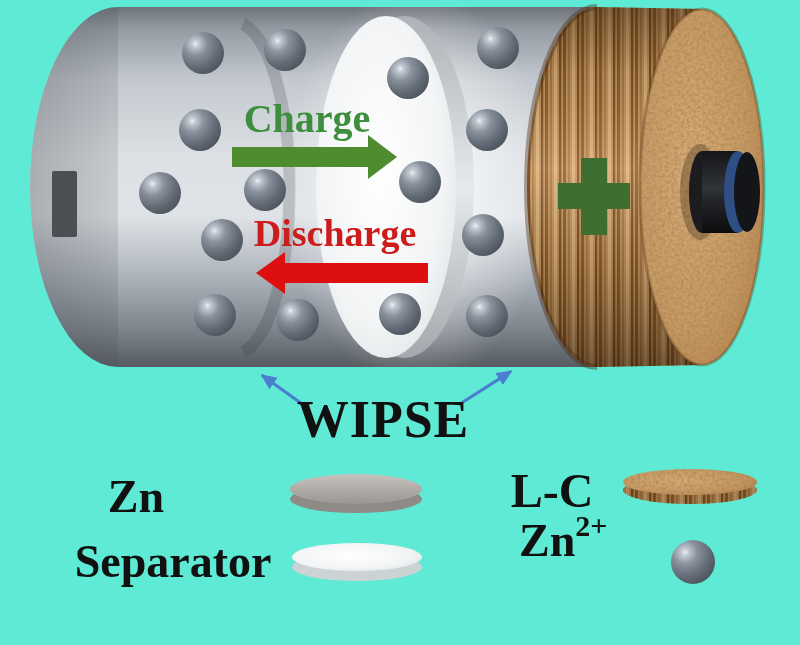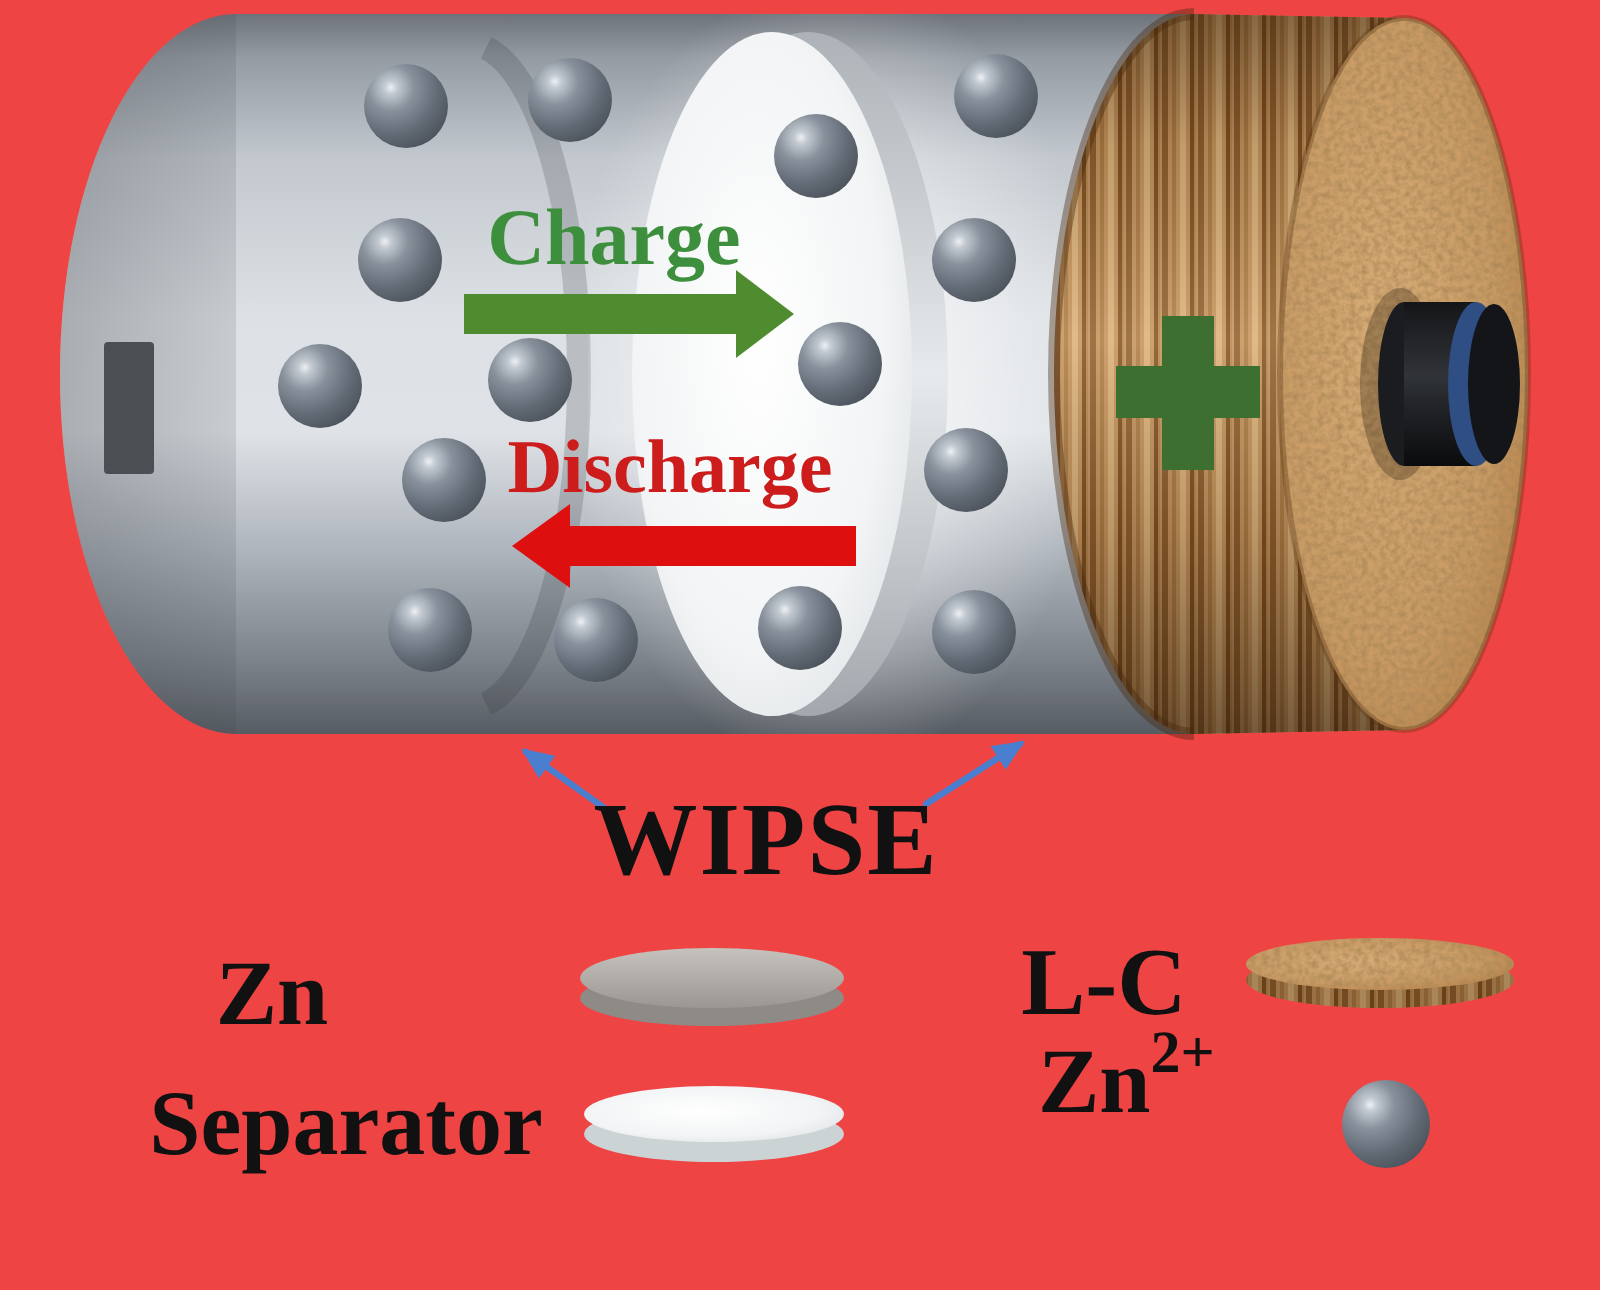--- a/index.html
+++ b/index.html
@@ -1,16 +1,16 @@
 <!DOCTYPE html>
 <html><head>
 <meta charset="utf-8">
 <style>
   html,body{margin:0;padding:0;background:#ffffff;}
-  .page{position:relative;width:800px;height:645px;background:#ef4444;overflow:hidden;}
+  .page{position:relative;width:800px;height:645px;background:#5eead4;overflow:hidden;}
   svg{display:block;}
   text, tspan{font-family:"Liberation Serif", serif;font-weight:bold;}
 </style>
 </head>
 <body>
 
 <div class="page">
 <svg width="800" height="645" viewBox="0 0 800 645">
   <defs>
     <linearGradient id="metalV" gradientUnits="userSpaceOnUse" x1="0" y1="7" x2="0" y2="367">

